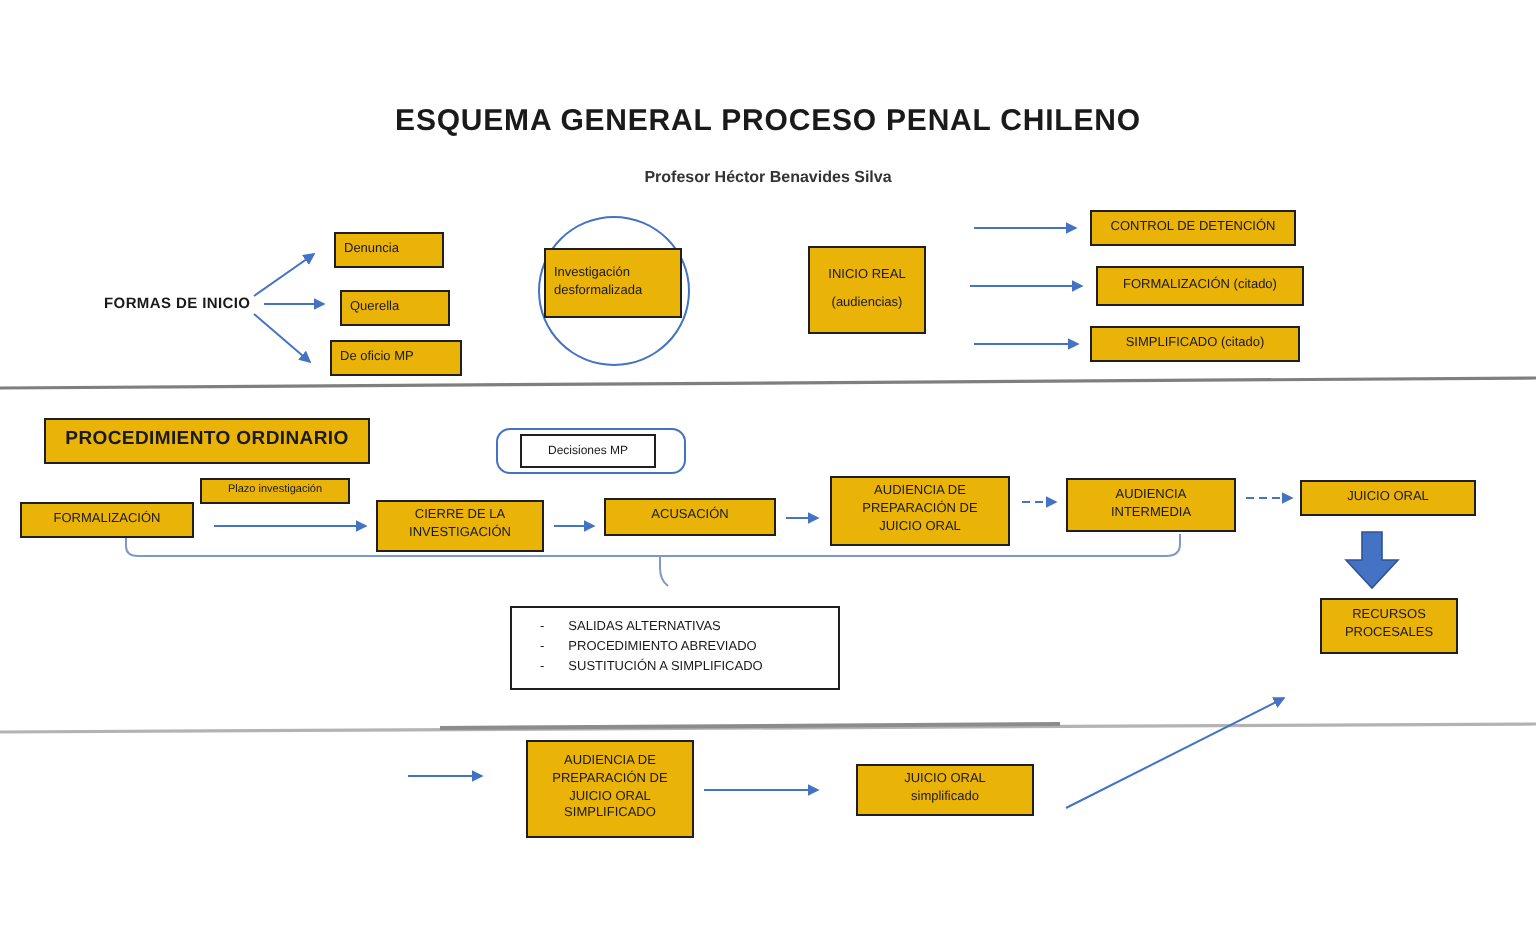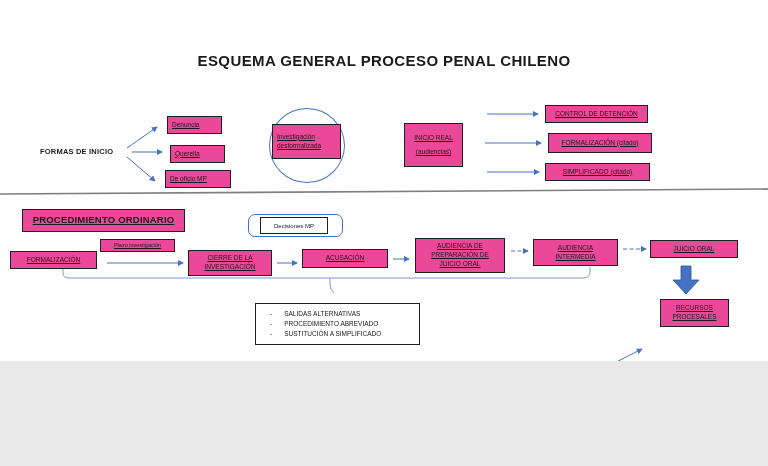--- a/index.html
+++ b/index.html
@@ -1,34 +1,34 @@
 <!DOCTYPE html>
 <html><head>
 <meta charset="utf-8">
 <style>
   html,body{margin:0;padding:0;background:#e9e9e9;}
   .canvas{
-    position:relative;width:768px;height:361px;background:#ffffff;
+    position:relative;width:768px;height:466px;background:#ffffff;
     font-family:"Liberation Sans", sans-serif;color:#1a1a1a;overflow:hidden;
   }
   .abs{position:absolute;box-sizing:border-box;}
   .title{
     width:768px;top:52px;left:0;text-align:center;
     font-size:15px;font-weight:bold;letter-spacing:.4px;
   }
   .subtitle{
     width:768px;top:84px;left:0;text-align:center;
     font-size:8px;font-weight:bold;color:#333;
   }
   .plainlabel{font-size:7.5px;font-weight:bold;letter-spacing:.2px;}
   .box{
-    border:1.4px solid #1f1f1f;background:#ec4899;
+    border:1.4px solid #1f1f1f;background:#eab308;
     display:flex;align-items:center;justify-content:center;
     text-align:center;font-size:6.5px;line-height:1.35;
-    white-space:pre-line;z-index:2;text-decoration:underline;
+    white-space:pre-line;z-index:2;
   }
   .section-hdr{font-size:9.5px;font-weight:bold;letter-spacing:.2px;}
   .tiny{font-size:5.5px;}
   .leftalign{justify-content:flex-start;text-align:left;padding-left:4px;}
   .circle{
     border:1.4px solid #4472C4;border-radius:50%;background:transparent;z-index:1;
   }
   .rounded{border-radius:7px;border:1.1px solid #4472C4;background:#fff;z-index:2;}
   .inner-rect{border:1.2px solid #1f1f1f;background:#fff;z-index:3;
     display:flex;align-items:center;justify-content:center;font-size:6px;}
@@ -74,22 +74,23 @@
     <path d="M330,278 L330,284 Q330,290 334,293" fill="none" stroke="#7f97c9" stroke-width="1"></path>
 
     <path d="M681,266 L691,266 L691,280 L699,280 L686,294 L673,280 L681,280 Z" fill="#4472C4" stroke="#2f5496" stroke-width="0.8"></path>
 
     <line x1="204" y1="388" x2="241" y2="388" stroke="#4472C4" stroke-width="1" marker-end="url(#ah)"></line>
     <line x1="352" y1="395" x2="409" y2="395" stroke="#4472C4" stroke-width="1" marker-end="url(#ah)"></line>
     <line x1="533" y1="404" x2="642" y2="349" stroke="#4472C4" stroke-width="1" marker-end="url(#ah)"></line>
   </svg>
 
   <div class="abs title">ESQUEMA GENERAL PROCESO PENAL CHILENO</div>
+  <div class="abs subtitle">Profesor Héctor Benavides Silva</div>
 
-  <div class="abs plainlabel" style="left:40px;top:147px;width:90px;">FORMAS DE INICIO</div>
+  <div class="abs plainlabel" style="left:52px;top:147px;width:90px;">FORMAS DE INICIO</div>
   <div class="abs box leftalign" style="left:167px;top:116px;width:55px;height:18px;">Denuncia</div>
   <div class="abs box leftalign" style="left:170px;top:145px;width:55px;height:18px;">Querella</div>
   <div class="abs box leftalign" style="left:165px;top:170px;width:66px;height:18px;">De oficio MP</div>
 
   <div class="abs circle" style="left:269px;top:108px;width:76px;height:75px;"></div>
   <div class="abs box leftalign" style="left:272px;top:124px;width:69px;height:35px;">Investigación
 desformalizada</div>
 
   <div class="abs box" style="left:404px;top:123px;width:59px;height:44px;line-height:2.1;">INICIO REAL
 (audiencias)</div>

